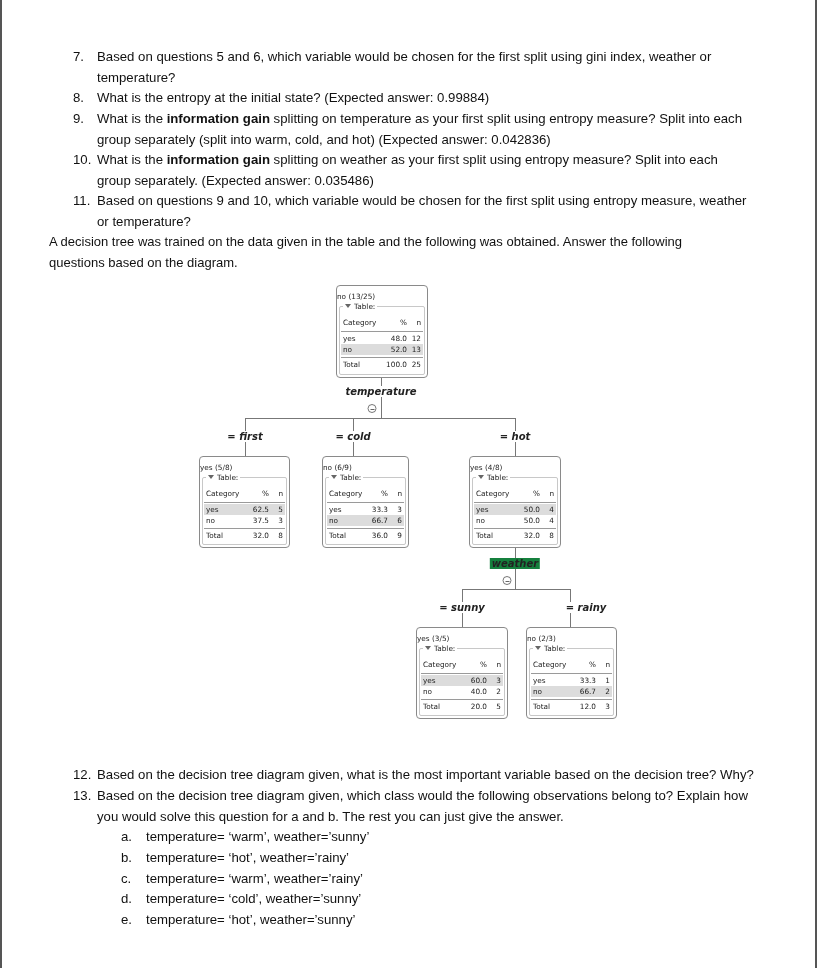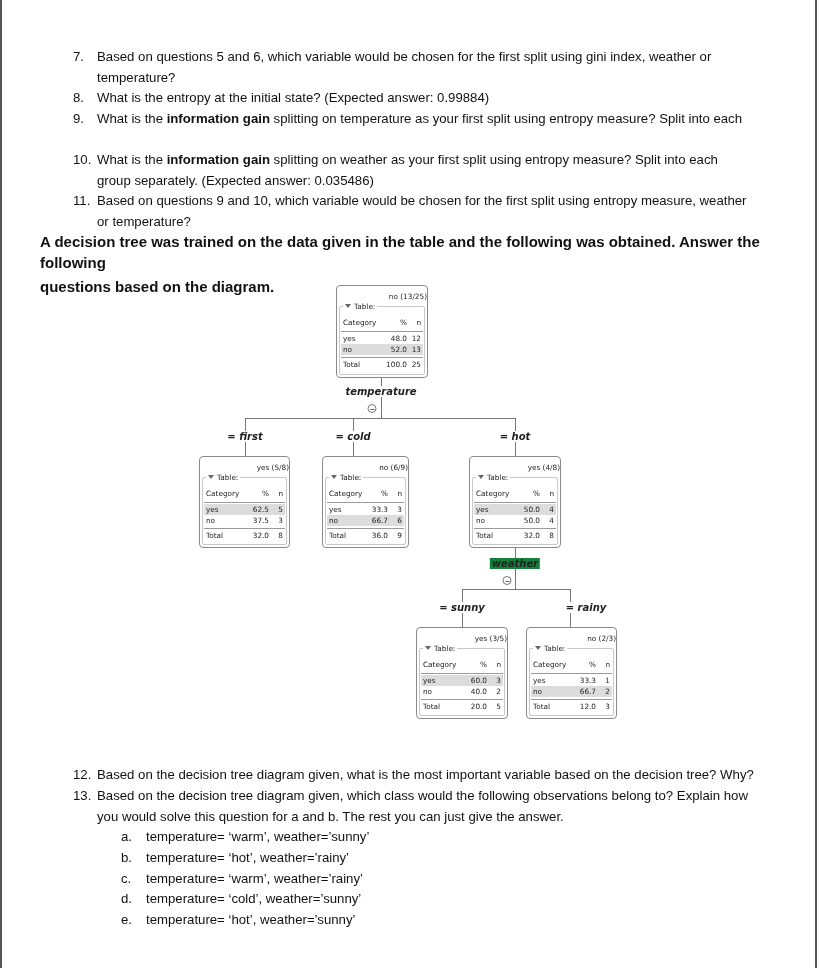--- a/index.html
+++ b/index.html
@@ -4,29 +4,29 @@
 <style>
   html, body { margin:0; padding:0; background:#ffffff; }
   body { width:819px; height:970px; position:relative; overflow:hidden;
          font-family:"Liberation Sans", sans-serif; color:#111; }
   .frame { position:absolute; left:0; top:0; width:817px; height:968px;
            border-left:2px solid #555; border-right:2px solid #555; box-sizing:border-box; }
   .q { position:absolute; font-size:13.2px; line-height:20.5px; color:#111; }
   .q .num { position:absolute; left:0; top:0; }
   .q .txt { position:absolute; left:24px; top:0; }
   .q b { font-weight:bold; }
-  .intro { position:absolute; left:40px; font-size:15px; font-weight:bold; line-height:20.5px; }
+  .intro { position:absolute; left:49px; font-size:13px; font-weight:normal; line-height:20.5px; }
   .sub { position:absolute; font-size:13.2px; line-height:20.5px; }
   .sub .lt { position:absolute; left:0; }
   .sub .st { position:absolute; left:25px; white-space:nowrap; }
 
   
   .node { position:absolute; background:#fff; border:1px solid #8a8a8a; border-radius:4px;
           box-sizing:border-box; font-family:"DejaVu Sans", sans-serif; font-size:7.3px; color:#222; }
-  .node .ntitle { text-align:right; margin-top:6px; height:12px; }
+  .node .ntitle { text-align:left; margin-top:6px; height:12px; }
   .node .tbl { position:absolute; left:2px; right:2px; top:20px; bottom:2px;
                border:1px solid #c8c8c8; border-radius:2px; }
   .node .tlabel { position:absolute; left:3px; top:-5px; background:#fff; padding:0 2px; }
   .node .tlabel .tri { display:inline-block; width:0; height:0; border-left:3.5px solid transparent;
                        border-right:3.5px solid transparent; border-top:4px solid #666; margin-right:3px;
                        vertical-align:1px; }
   .node .row { position:absolute; left:1px; right:1px; height:11px; line-height:11px; }
   .node .row .c { position:absolute; left:2px; }
   .node .row .p { position:absolute; right:16px; }
   .node .row .n { position:absolute; right:2px; }
@@ -51,36 +51,37 @@
 </div>
 
 <div class="q" style="left:73px;top:88px;width:720px;height:21px;">
   <span class="num">8.</span>
   <span class="txt">What is the entropy at the initial state? (Expected answer: 0.99884)</span>
 </div>
 
 <div class="q" style="left:73px;top:109px;width:720px;height:42px;">
   <span class="num">9.</span>
   <span class="txt" style="white-space:nowrap"><span>What is the </span><b>information gain</b><span> splitting on temperature as your first split using entropy measure? Split into each</span></span>
+  <span class="txt" style="top:20.5px">group separately (split into warm, cold, and hot) (Expected answer: 0.042836)</span>
 </div>
 
 <div class="q" style="left:73px;top:150px;width:720px;height:42px;">
   <span class="num">10.</span>
   <span class="txt" style="white-space:nowrap"><span>What is the </span><b>information gain</b><span> splitting on weather as your first split using entropy measure? Split into each</span></span>
   <span class="txt" style="top:20.5px">group separately. (Expected answer: 0.035486)</span>
 </div>
 
 <div class="q" style="left:73px;top:191px;width:720px;height:42px;">
   <span class="num">11.</span>
   <span class="txt">Based on questions 9 and 10, which variable would be chosen for the first split using entropy measure, weather</span>
   <span class="txt" style="top:20.5px">or temperature?</span>
 </div>
 
 <div class="intro" style="top:232px;">A decision tree was trained on the data given in the table and the following was obtained. Answer the following</div>
-<div class="intro" style="top:253px;margin-top:24px;">questions based on the diagram.</div>
+<div class="intro" style="top:253px;">questions based on the diagram.</div>
 
 <div>
 
   <div class="line" style="left:381px;top:378px;width:1px;height:40px;"></div>
   <div class="line" style="left:245px;top:418px;width:271px;height:1px;"></div>
   <div class="line" style="left:245px;top:418px;width:1px;height:38px;"></div>
   <div class="line" style="left:353px;top:418px;width:1px;height:38px;"></div>
   <div class="line" style="left:515px;top:418px;width:1px;height:38px;"></div>
   <div class="line" style="left:515px;top:548px;width:1px;height:41px;"></div>
   <div class="line" style="left:462px;top:589px;width:109px;height:1px;"></div>

